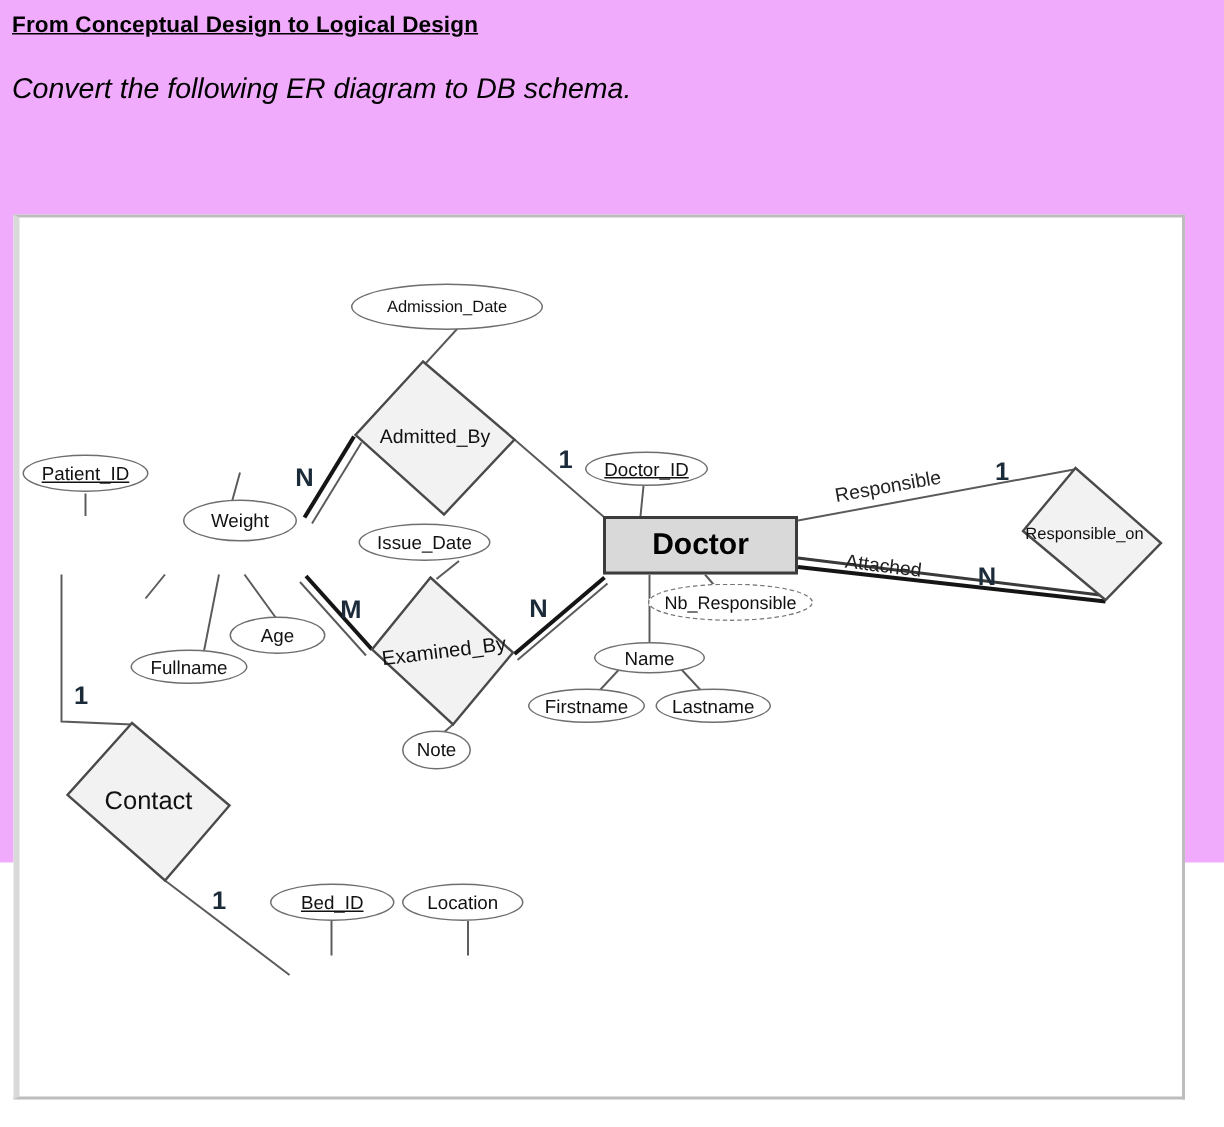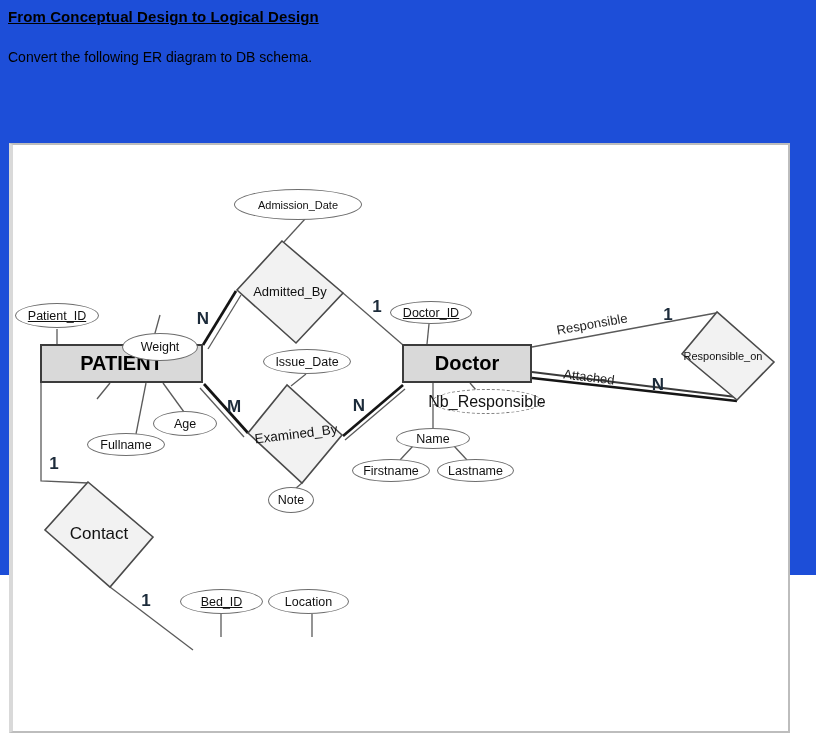--- a/index.html
+++ b/index.html
@@ -1,20 +1,20 @@
 <!DOCTYPE html>
 <html><head>
 <meta charset="utf-8">
 <style>
   html,body{margin:0;padding:0;background:#fff;width:816px;height:751px;overflow:hidden;
     font-family:"Liberation Sans",sans-serif;}
-  .page{position:relative;width:816px;height:575px;background:#1d4ed8;}
+  .page{position:relative;width:816px;height:575px;background:#f0abfc;}
   .title{position:absolute;left:8px;top:8px;font-size:15px;font-weight:bold;color:#000;
     text-decoration:underline;letter-spacing:.1px;}
-  .subtitle{position:absolute;left:8px;top:49px;font-size:14px;color:#000;}
+  .subtitle{position:absolute;left:8px;top:49px;font-size:19px;color:#000;font-style:italic;}
   .frame{position:absolute;left:9px;top:143px;width:781px;height:590px;background:#fff;}
   .frame-border{position:absolute;inset:0;border-top:2px solid #bdbdbd;border-right:2px solid #bdbdbd;
     border-bottom:2px solid #bdbdbd;border-left:4px solid #d9d9d9;pointer-events:none;}
   svg.wires{position:absolute;left:0;top:0;width:781px;height:590px;}
   .wire{stroke:#5a5a5a;stroke-width:1.3;fill:none;}
   .wire.thick{stroke:#151515;stroke-width:2.7;}
   .wire.semithick{stroke:#3a3a3a;stroke-width:2;}
   .diamond{fill:#f2f2f2;stroke:#4a4a4a;stroke-width:1.6;}
   .entity{position:absolute;background:#d9d9d9;border:2px solid #3c3c3c;display:flex;
     align-items:center;justify-content:center;font-weight:bold;color:#000;box-sizing:border-box;}
@@ -82,39 +82,38 @@
         <path class="wire thick" d="M523,235 L728,258"></path>
       </g>
       <g>
         <polygon class="diamond" points="273,98 228,147 287,200 334,150"></polygon>
         <polygon class="diamond" points="278,242 239,290 293,340 333,292"></polygon>
         <polygon class="diamond" points="79,339 36,387 101,444 144,394"></polygon>
         <polygon class="diamond" points="708,169 673,211 728,257 765,219"></polygon>
       </g>
     </svg>
 
-    <div class="entity" style="left:31px;top:201px;width:163px;height:39px;font-size:20px;">PATIENT</div>
     <div class="entity" style="left:393px;top:201px;width:130px;height:39px;font-size:20px;">Doctor</div>
 
     <div class="rel-label" style="left:281px;top:148px;">Admitted_By</div>
     <div class="rel-label" style="left:287px;top:291px;transform:translate(-50%,-50%) rotate(-7deg);font-size:13.5px;">Examined_By</div>
     <div class="rel-label" style="left:90px;top:391px;font-size:17px;">Contact</div>
     <div class="rel-label" style="left:714px;top:213px;font-size:11px;">Responsible_on</div>
 
     <div class="ellipse key" style="left:6px;top:160px;width:84px;height:25px;">Patient_ID</div>
     <div class="ellipse" style="left:113px;top:145px;width:76px;height:28px;margin-top:45px;">Weight</div>
     <div class="ellipse" style="left:144px;top:268px;width:64px;height:25px;">Age</div>
     <div class="ellipse" style="left:78px;top:290px;width:78px;height:23px;">Fullname</div>
 
     <div class="ellipse" style="left:225px;top:46px;width:128px;height:31px;font-size:11px;">Admission_Date</div>
-    <div class="ellipse" style="left:254px;top:206px;width:88px;height:25px;text-align:right;">Issue_Date</div>
+    <div class="ellipse" style="left:230px;top:206px;width:88px;height:25px;text-align:right;">Issue_Date</div>
     <div class="ellipse" style="left:259px;top:344px;width:46px;height:26px;">Note</div>
 
     <div class="ellipse key" style="left:381px;top:158px;width:82px;height:23px;">Doctor_ID</div>
-    <div class="ellipse derived" style="left:423px;top:246px;width:110px;height:25px;font-size:16px;">Nb_Responsible</div>
+    <div class="ellipse derived" style="left:423px;top:246px;width:110px;height:25px;font-size:12px;">Nb_Responsible</div>
     <div class="ellipse" style="left:387px;top:285px;width:74px;height:21px;">Name</div>
     <div class="ellipse" style="left:343px;top:316px;width:78px;height:23px;">Firstname</div>
     <div class="ellipse" style="left:428px;top:316px;width:77px;height:23px;">Lastname</div>
 
     <div class="ellipse key" style="left:171px;top:446px;width:83px;height:25px;">Bed_ID</div>
     <div class="ellipse" style="left:259px;top:446px;width:81px;height:25px;">Location</div>
 
     <div class="card" style="left:194px;top:176px;">N</div>
     <div class="card" style="left:368px;top:164px;">1</div>
     <div class="card" style="left:225px;top:264px;">M</div>

